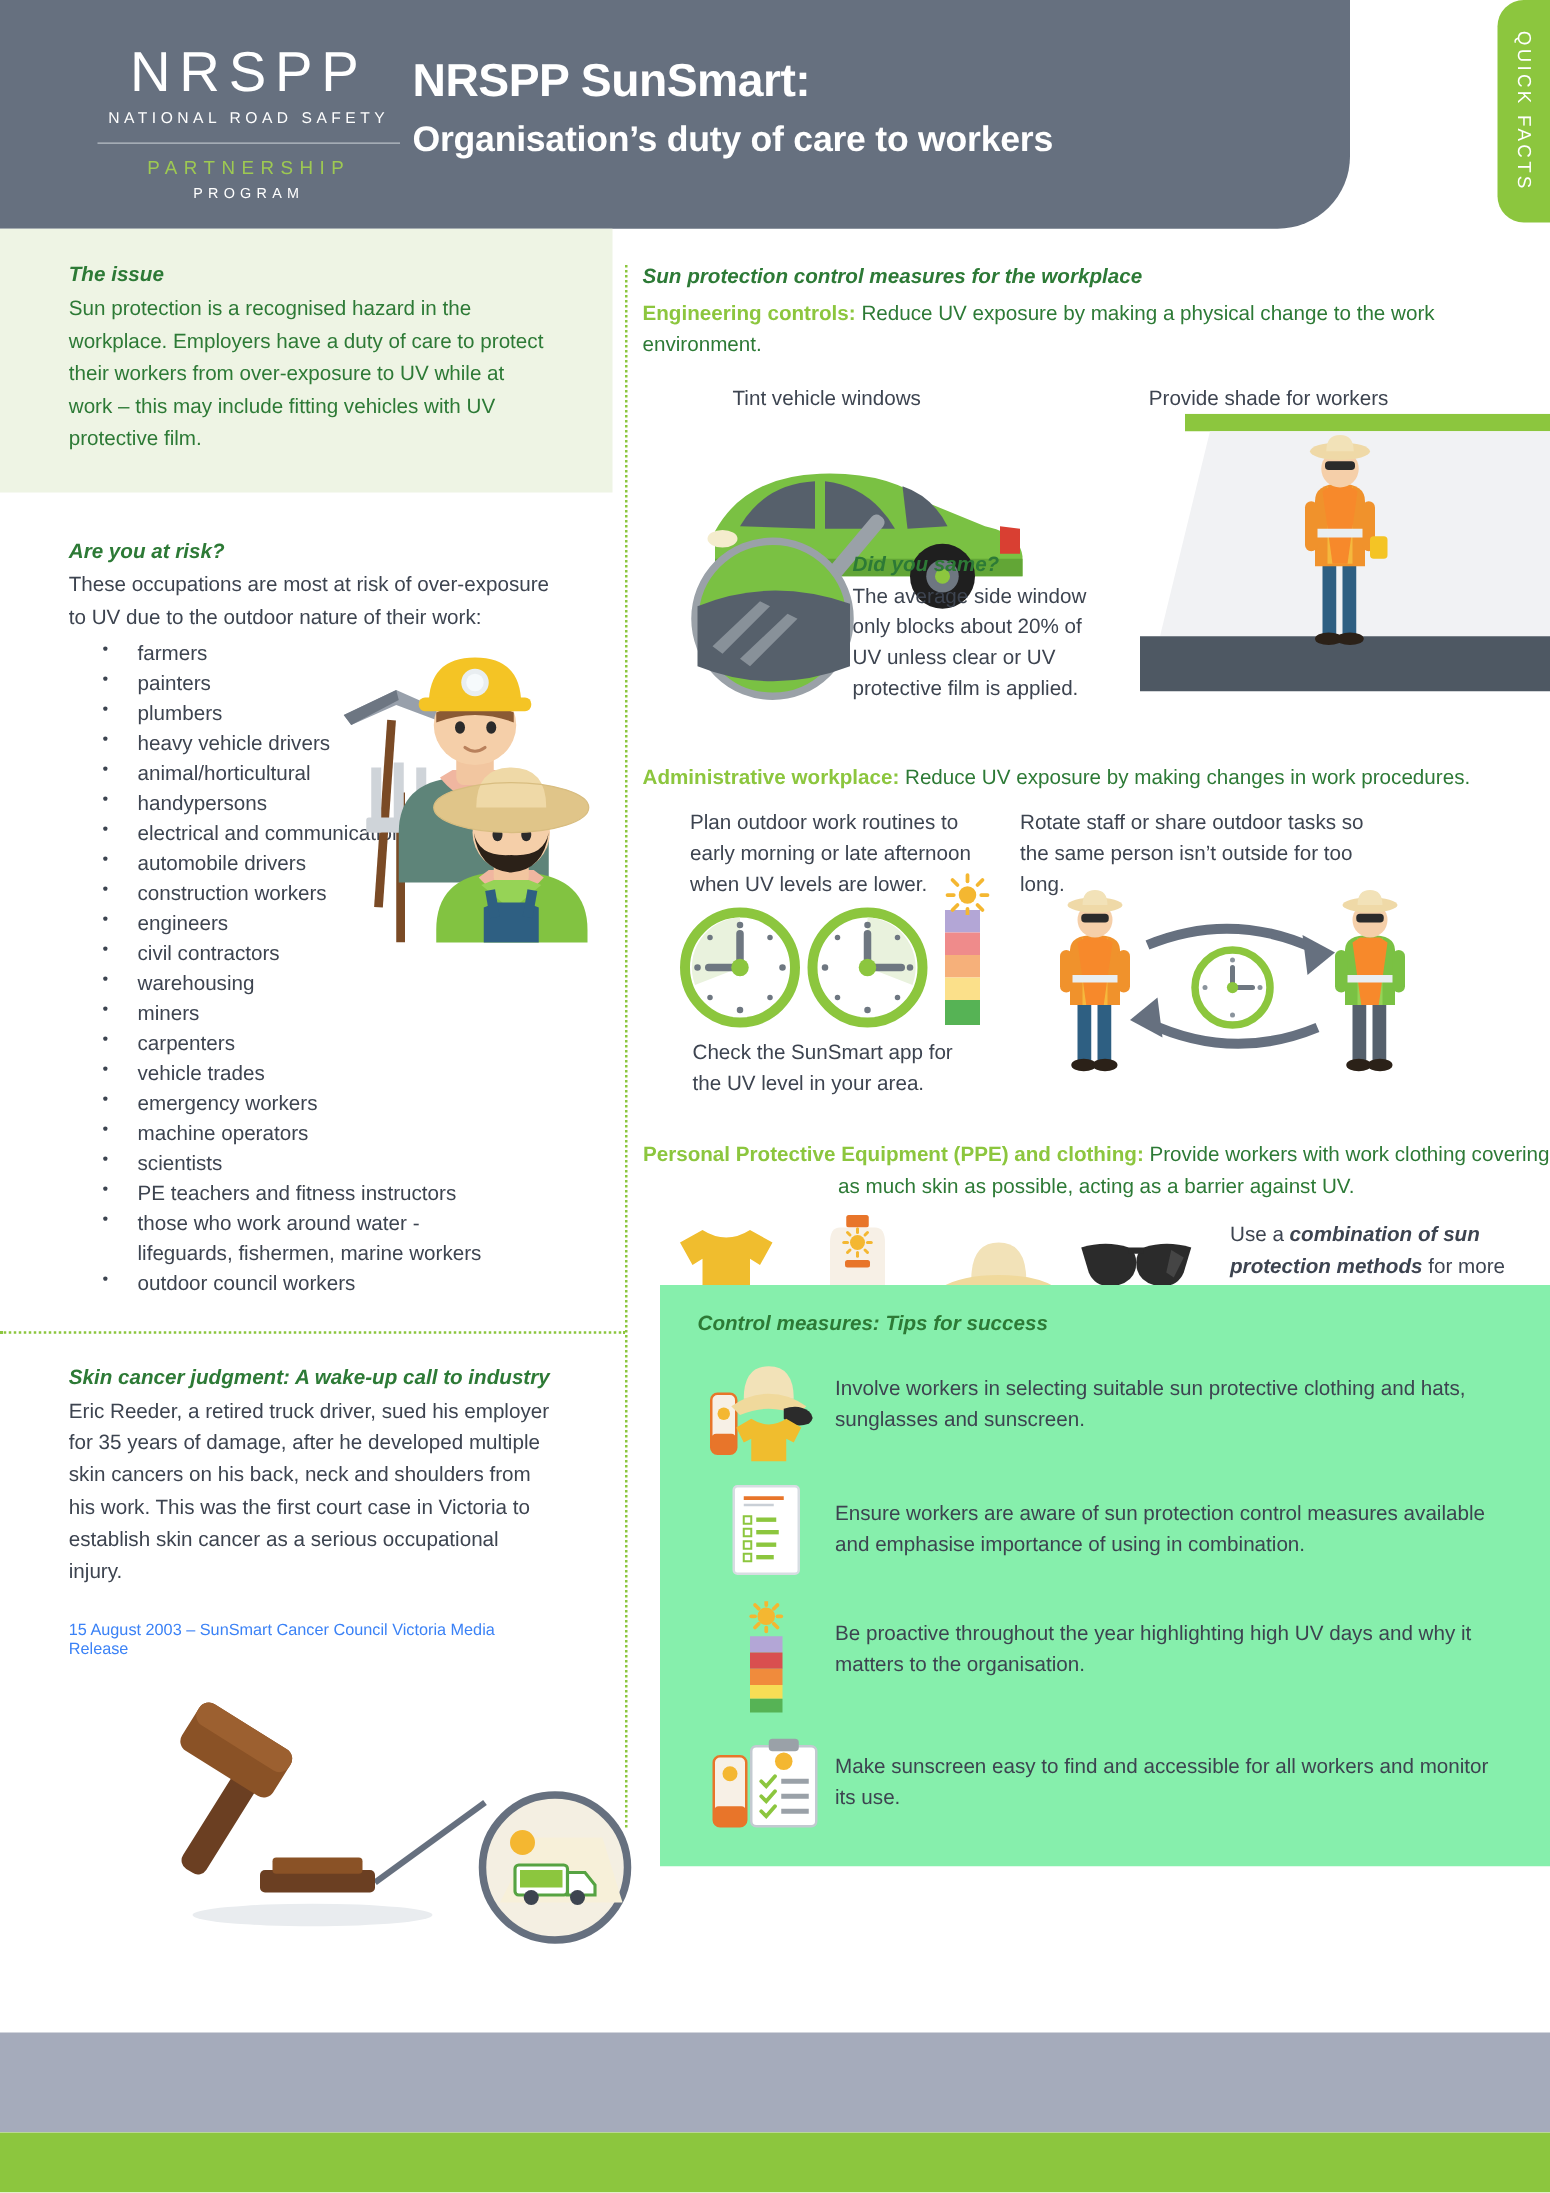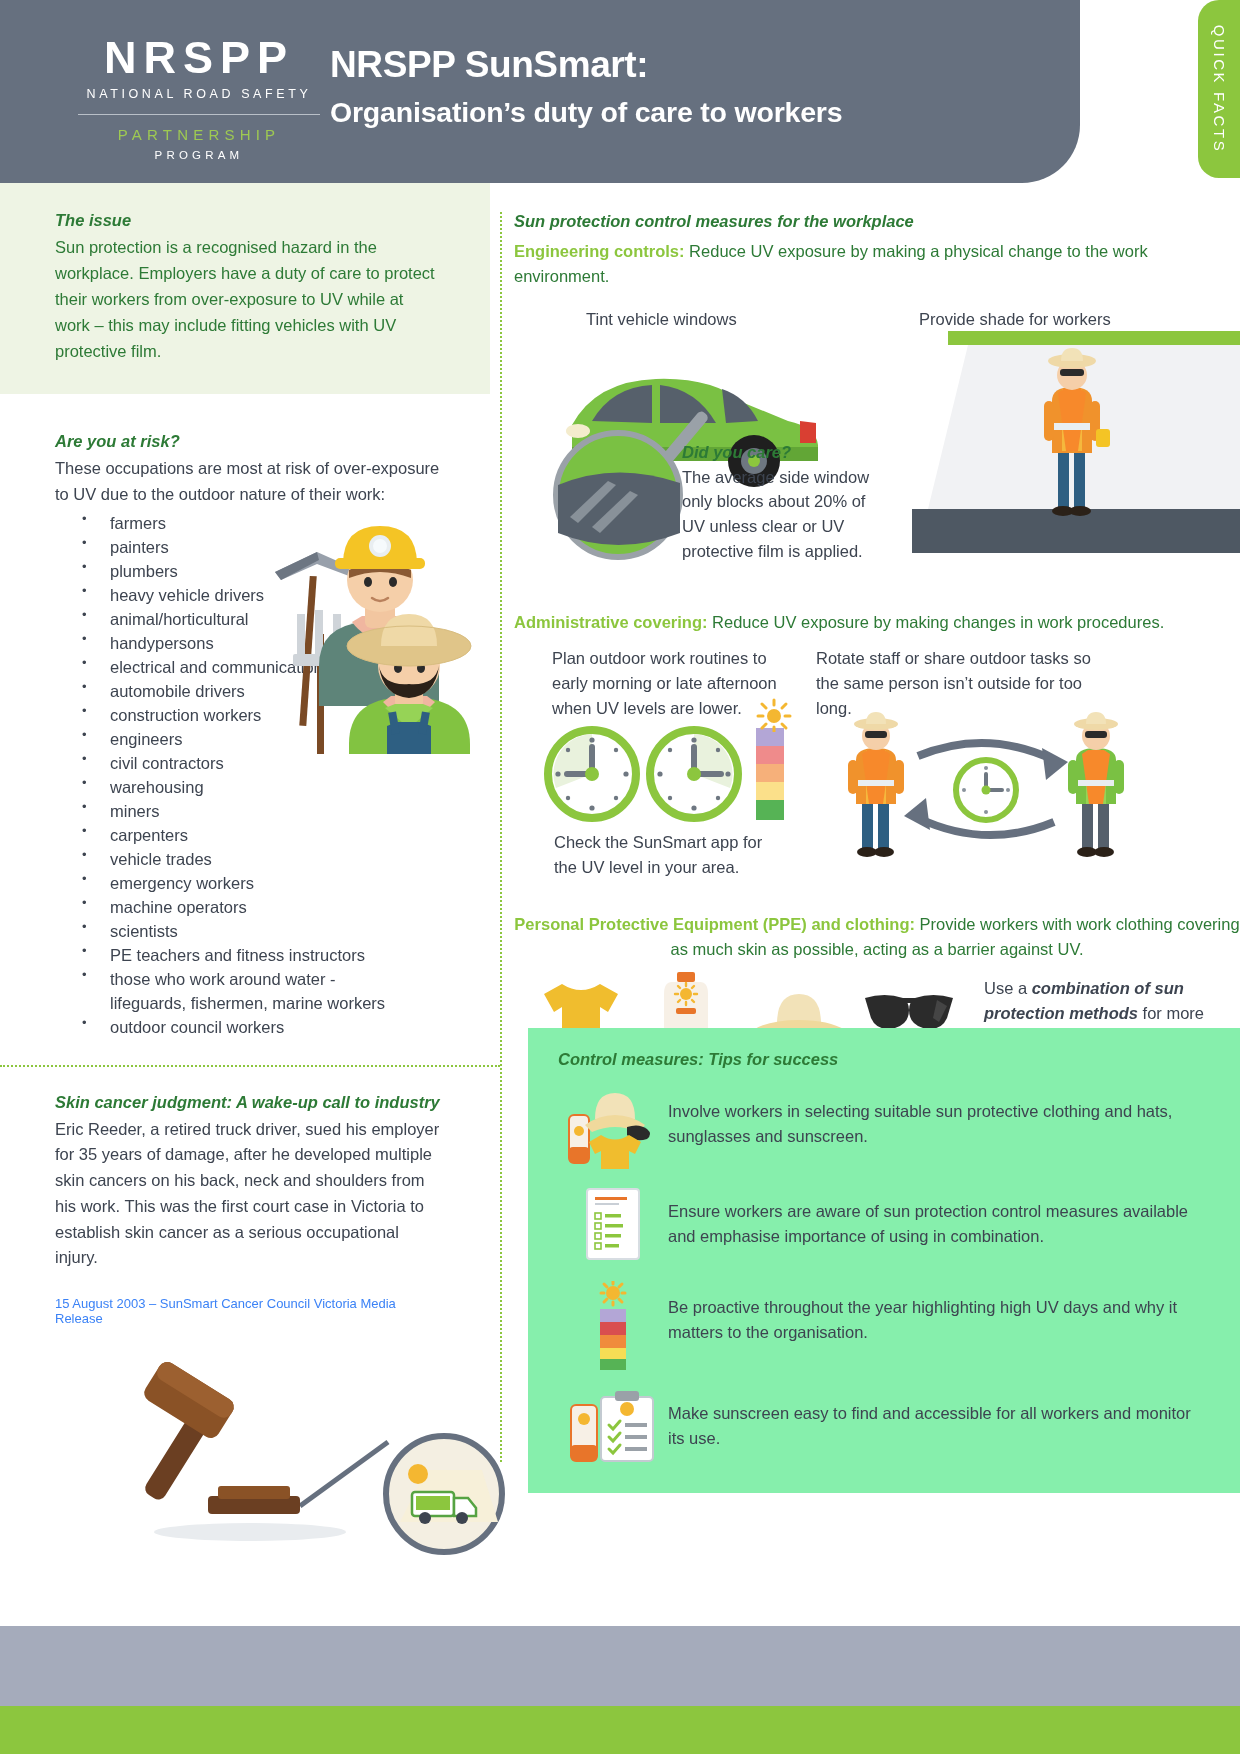--- a/index.html
+++ b/index.html
@@ -16,21 +16,21 @@
     position: absolute; left: 0; top: 0;
     width: 1080px; height: 183px;
     background: #66707f;
     border-bottom-right-radius: 58px;
   }
   .logo-wrap {
     position: absolute; left: 74px; top: 35px;
     width: 250px; text-align: center; color: #ffffff;
   }
   .logo-nrspp {
-    font-size: 45px; font-weight: bold; letter-spacing: 7px;
+    font-size: 45px; font-weight: normal; letter-spacing: 7px;
     line-height: 1; color: #ffffff;
   }
   .logo-nrs {
     font-size: 12.5px; letter-spacing: 3.6px; margin-top: 7px; color: #ffffff;
   }
   .logo-rule {
     height: 1px; background: #b9c0c8; margin: 13px 4px 11px 4px;
   }
   .logo-partnership {
     font-size: 15px; letter-spacing: 5.2px; color: #9ec952; font-weight: 500;
@@ -356,27 +356,27 @@
             <rect x="178" y="70" width="10" height="40" rx="5" fill="#f0922c"></rect>
             <rect x="184" y="98" width="14" height="18" rx="3" fill="#f4c425"></rect>
             <circle cx="160" cy="44" r="15" fill="#f5cfa9"></circle>
             <rect x="148" y="38" width="24" height="7" rx="3" fill="#2b2b2b"></rect>
             <ellipse cx="160" cy="30" rx="24" ry="7" fill="#efd9a7"></ellipse>
             <path d="M149 30 q0 -13 11 -13 q11 0 11 13 Z" fill="#f2e2b8"></path>
           </g>
         </svg>
 
         <div style="position:absolute;left:168px;top:110px;width:210px;">
-          <div class="dyk-title">Did you care?</div>
+          <div class="dyk-title">Did you same?</div>
           <div class="dyk-body">The average side window only blocks about 20% of UV unless clear or UV protective film is applied.</div>
         </div>
       </div>
 
       <div class="ctrl-line" style="margin-top:42px;">
-        <span class="ctrl-label">Administrative covering:</span>
+        <span class="ctrl-label">Administrative workplace:</span>
         <span>Reduce UV exposure by making changes in work procedures.</span>
       </div>
 
       <div style="position:relative;height:230px;margin-top:12px;">
         <div class="cap" style="position:absolute;left:38px;top:0;width:230px;">Plan outdoor work routines to early morning or late afternoon when UV levels are lower.</div>
         <div class="cap" style="position:absolute;left:302px;top:0;width:290px;">Rotate staff or share outdoor tasks so the same person isn’t outside for too long.</div>
 
         <svg style="position:absolute;left:28px;top:72px;" width="250" height="110" viewBox="0 0 250 110">
           <g>
             <circle cx="50" cy="56" r="44" fill="#ffffff" stroke="#8cc63e" stroke-width="8"></circle>

